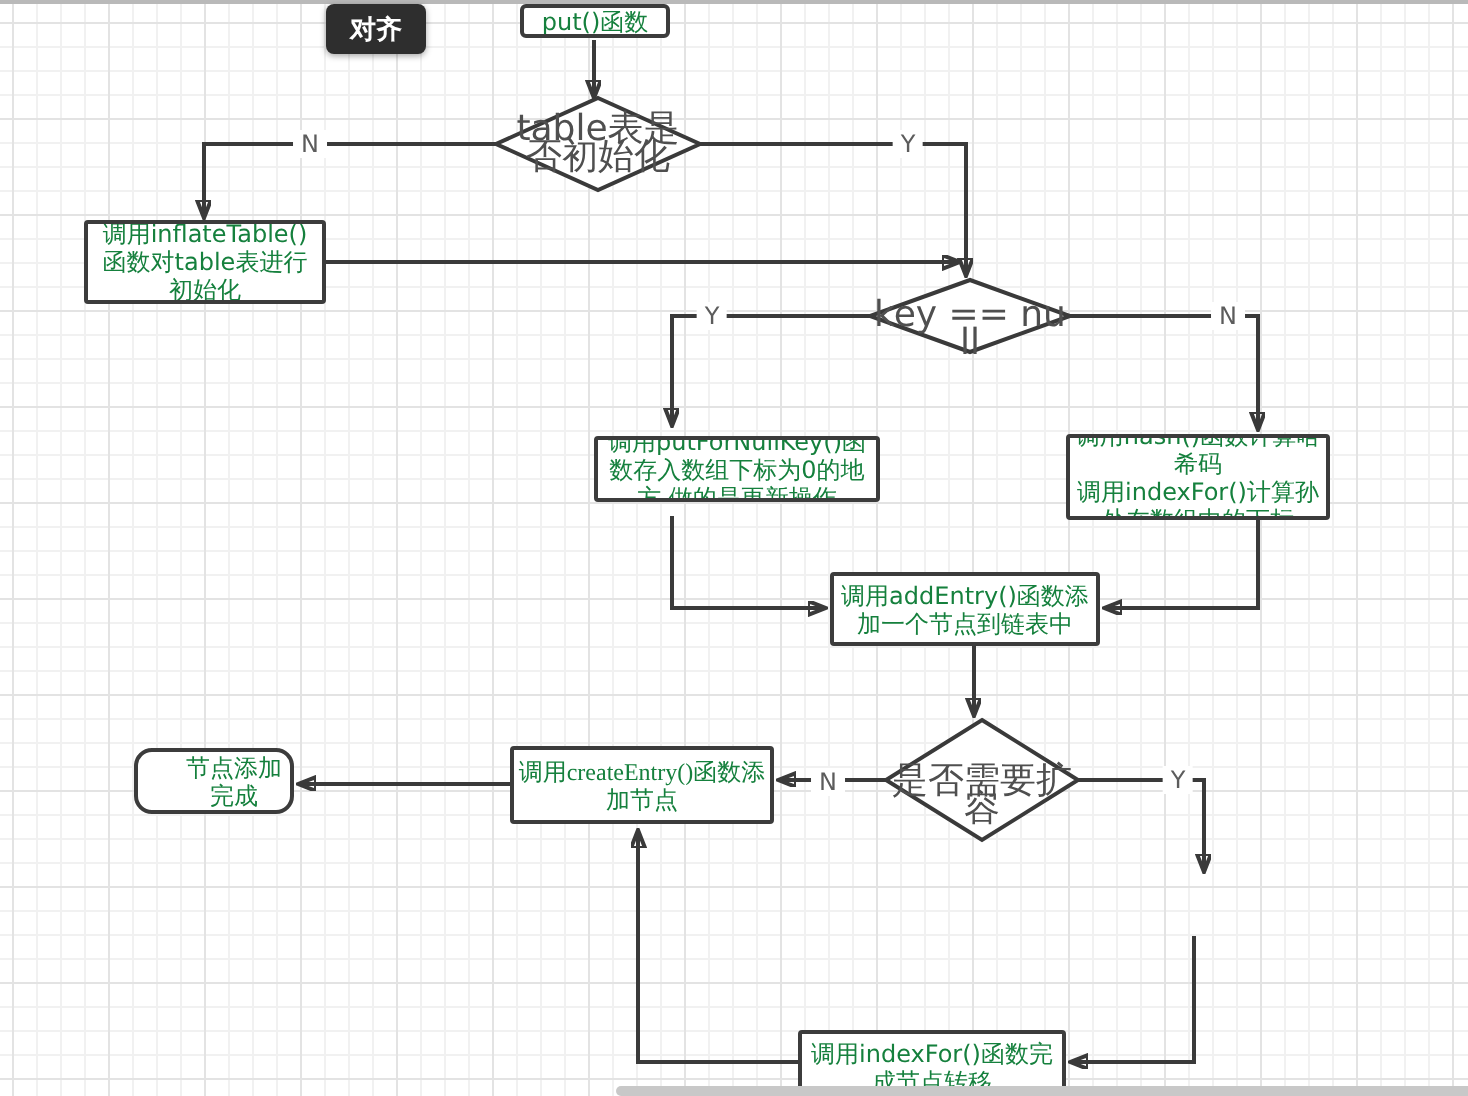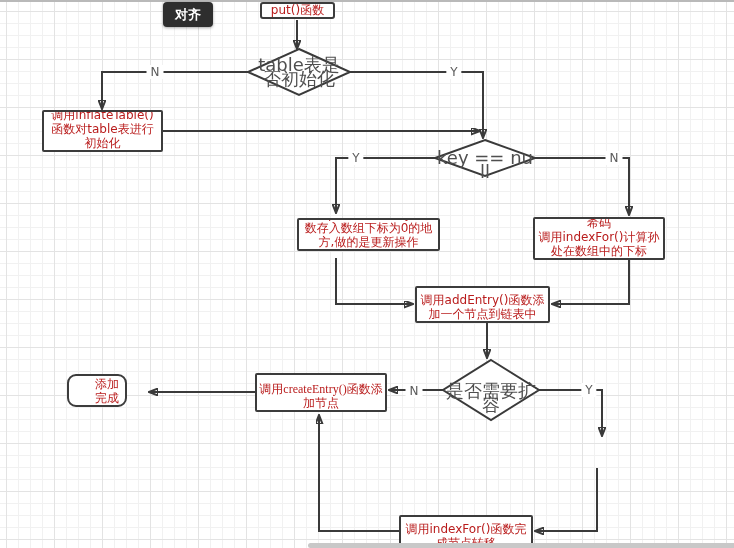--- a/index.html
+++ b/index.html
@@ -15,22 +15,22 @@
     background-size:48px 48px,48px 48px,12px 12px,12px 12px;
     background-position:6px 11px;
   }
   .top-edge{position:absolute;left:0;top:0;width:734px;height:2px;background:#b9b9b9;}
   .wires{position:absolute;left:0;top:0;}
   .wires path{fill:none;stroke:#3a3a3a;stroke-width:2px;}
   .wires polygon{fill:#ffffff;stroke:#3a3a3a;stroke-width:2px;}
   .node{
     position:absolute;box-sizing:border-box;background:#ffffff;
     border:2px solid #3c3c3c;border-radius:2px;
-    display:flex;align-items:flex-end;justify-content:center;
-    font-size:12px;line-height:14px;color:#b91c1c;text-align:center;
+    display:flex;align-items:center;justify-content:center;
+    font-size:12px;line-height:14px;color:#15803d;text-align:center;
     word-break:break-all;overflow:hidden;
   }
   .node.rounded{border-radius:9px;}
   .node .node-text{display:block;width:100%;padding:0 2px;white-space:pre-line;}
   .diamond-label{
     position:absolute;font-size:18px;line-height:14px;color:#4f4f4f;
     text-align:center;word-break:break-all;pointer-events:none;
   }
   .edge-label{
     position:absolute;transform:translate(-50%,-50%);
@@ -102,21 +102,21 @@
   </div>
 
   <div class="node" style="left:415px;top:286px;width:135px;height:37px;">
     <span class="node-text">调用addEntry()函数添加一个节点到链表中</span>
   </div>
 
   <div class="node" style="left:255px;top:373px;width:132px;height:39px;font-family:Liberation Serif, serif;">
     <span class="node-text">调用createEntry()函数添加节点</span>
   </div>
 
-  <div class="node rounded" style="left:67px;top:374px;width:60px;height:33px;padding-left:20px;">
+  <div class="node rounded" style="left:67px;top:374px;width:80px;height:33px;padding-left:20px;">
     <span class="node-text">节点添加完成</span>
   </div>
 
 
   <div class="node" style="left:399px;top:515px;width:134px;height:37px;">
     <span class="node-text">调用indexFor()函数完成节点转移</span>
   </div>
 
   <div class="edge-label" style="left:155px;top:72px;">N</div>
   <div class="edge-label" style="left:454px;top:72px;">Y</div>

